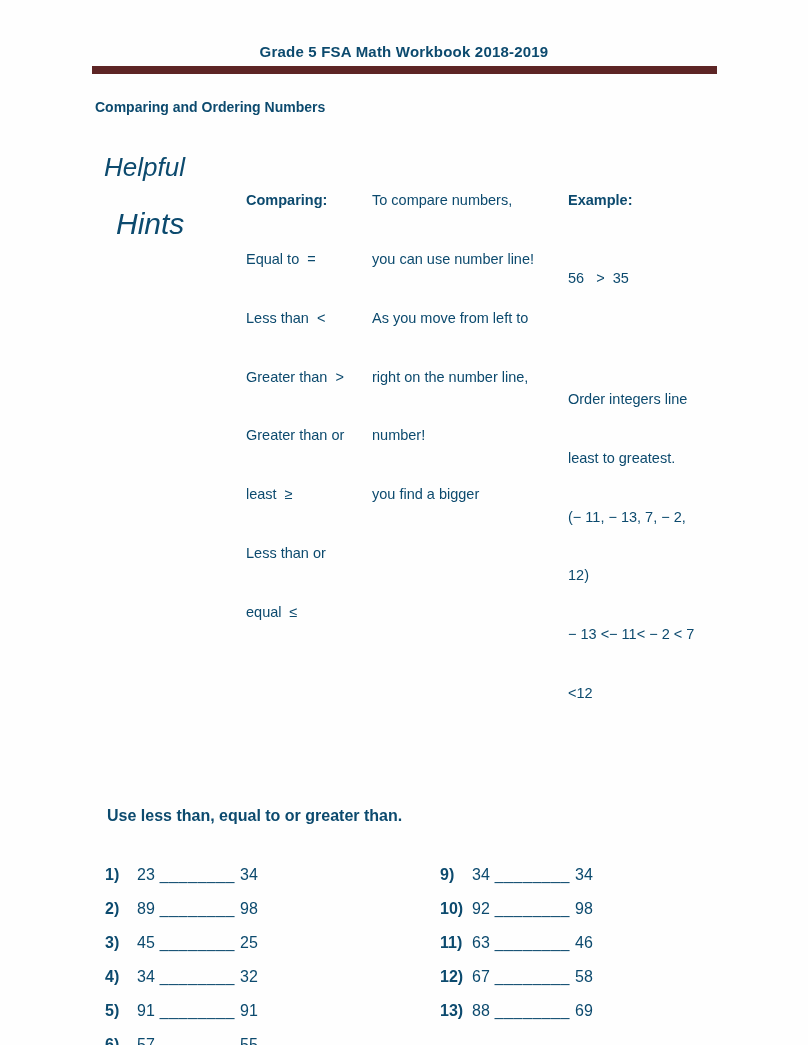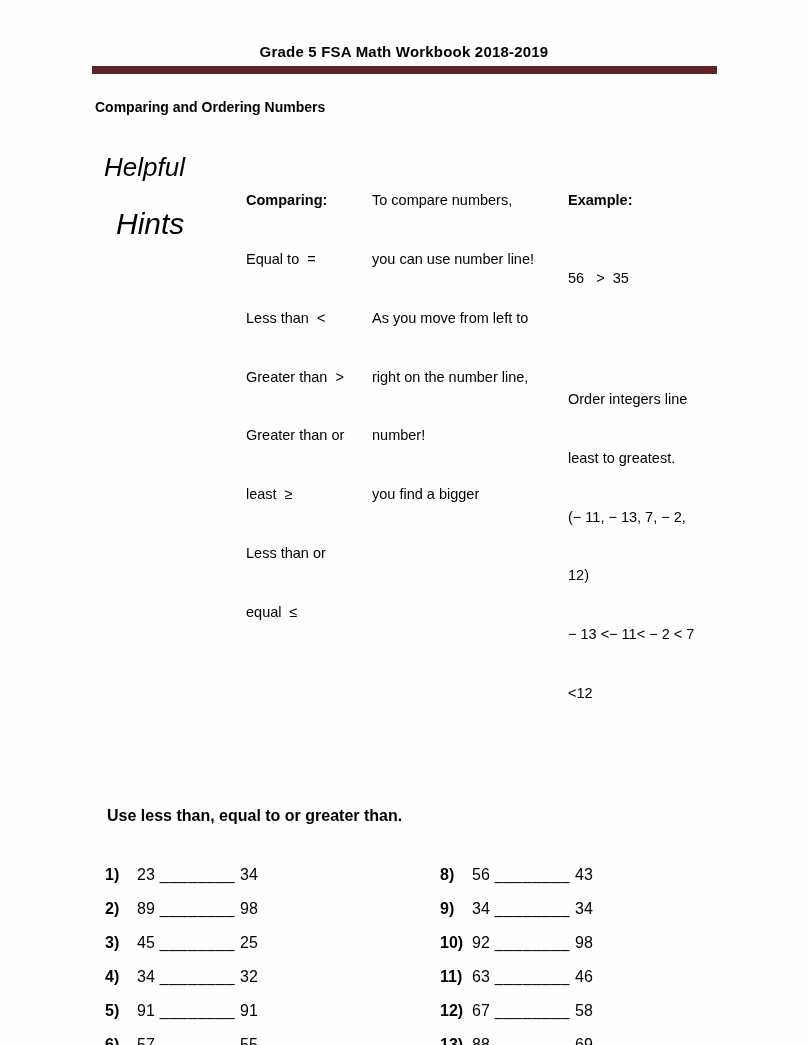--- a/index.html
+++ b/index.html
@@ -1,21 +1,21 @@
 <!DOCTYPE html>
 <html><head>
 <meta charset="utf-8">
 <style>
   html,body { margin:0; padding:0; background:#ffffff; }
   .page {
     position:relative;
     width:808px; height:1045px;
     background:#fefefe;
     font-family:"Liberation Sans", sans-serif;
-    color:#000000;
+    color:#0c4a6e;
     box-sizing:border-box;
     overflow:hidden;
   }
   
   .header-title {
     padding-top:43px;
     text-align:center;
     font-weight:bold;
     font-size:15px;
     line-height:18px;
@@ -118,21 +118,20 @@
     <div class="pcol1">
       <div class="prob"><span class="pnum">1)</span><span>23</span><span class="pblank">________</span><span>34</span></div>
       <div class="prob"><span class="pnum">2)</span><span>89</span><span class="pblank">________</span><span>98</span></div>
       <div class="prob"><span class="pnum">3)</span><span>45</span><span class="pblank">________</span><span>25</span></div>
       <div class="prob"><span class="pnum">4)</span><span>34</span><span class="pblank">________</span><span>32</span></div>
       <div class="prob"><span class="pnum">5)</span><span>91</span><span class="pblank">________</span><span>91</span></div>
       <div class="prob"><span class="pnum">6)</span><span>57</span><span class="pblank">________</span><span>55</span></div>
 
     </div>
     <div class="pcol2">
-      <div class="prob"><span class="pnum">8)</span><span>56</span><span class="pblank">________</span><span>43</span></div>
       <div class="prob"><span class="pnum">9)</span><span>34</span><span class="pblank">________</span><span>34</span></div>
       <div class="prob"><span class="pnum">10)</span><span>92</span><span class="pblank">________</span><span>98</span></div>
       <div class="prob"><span class="pnum">11)</span><span>63</span><span class="pblank">________</span><span>46</span></div>
       <div class="prob"><span class="pnum">12)</span><span>67</span><span class="pblank">________</span><span>58</span></div>
       <div class="prob"><span class="pnum">13)</span><span>88</span><span class="pblank">________</span><span>69</span></div>
 
     </div>
   </div>
 
 </div>

